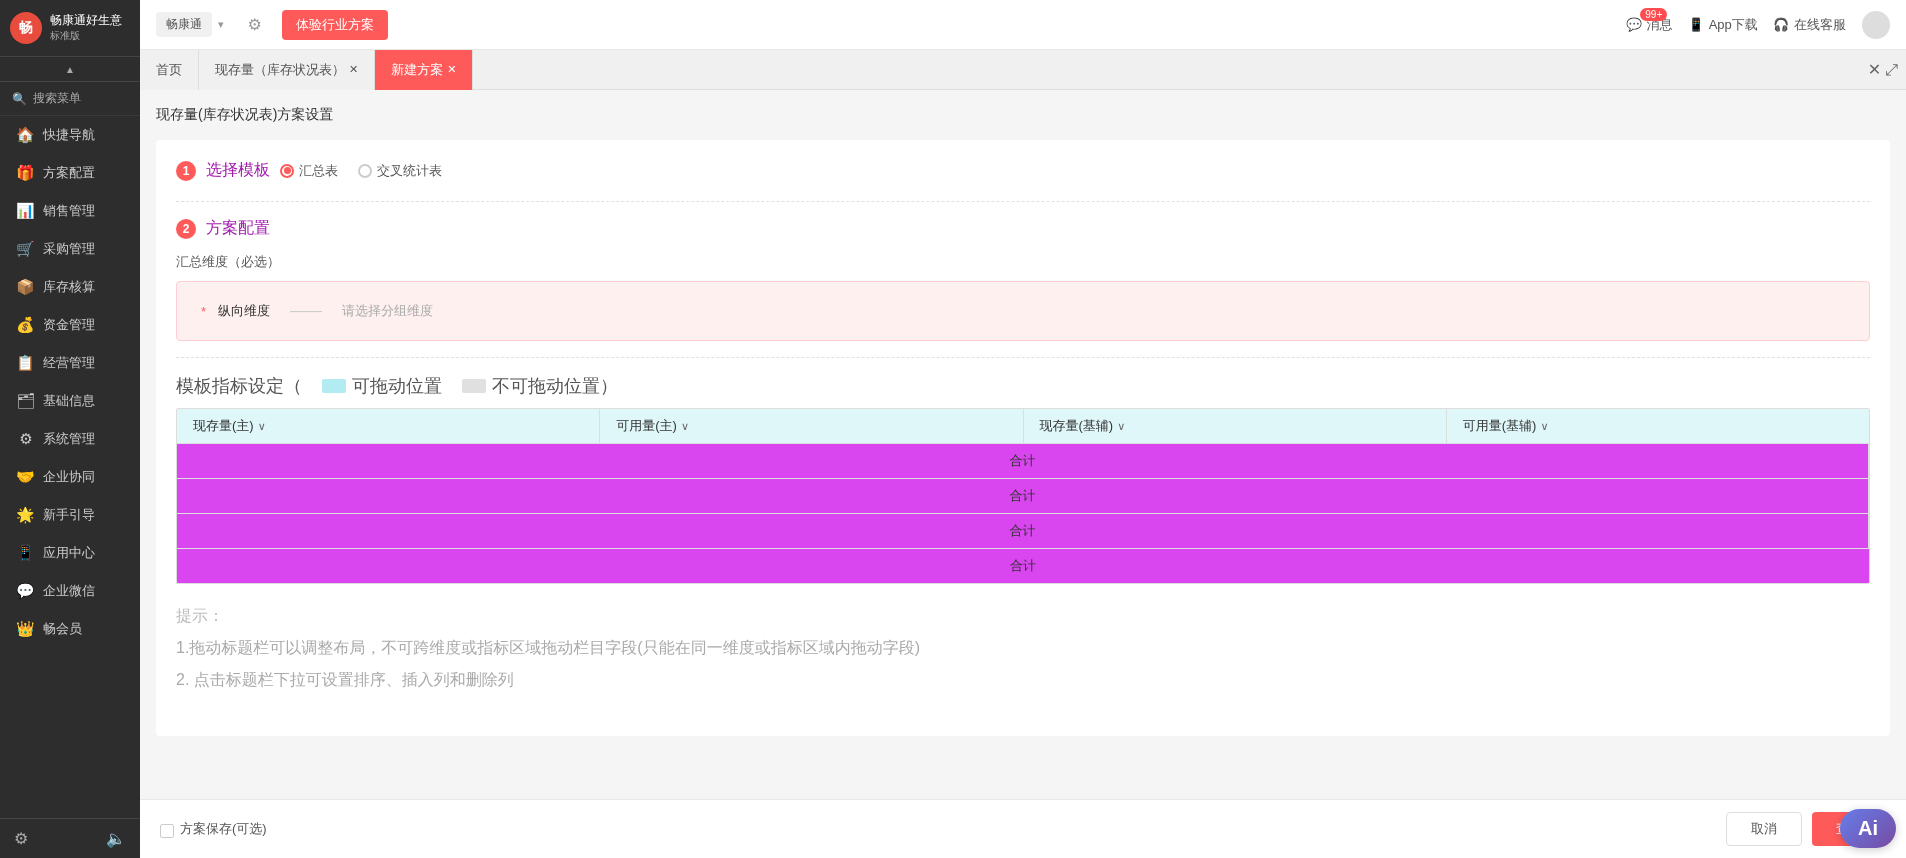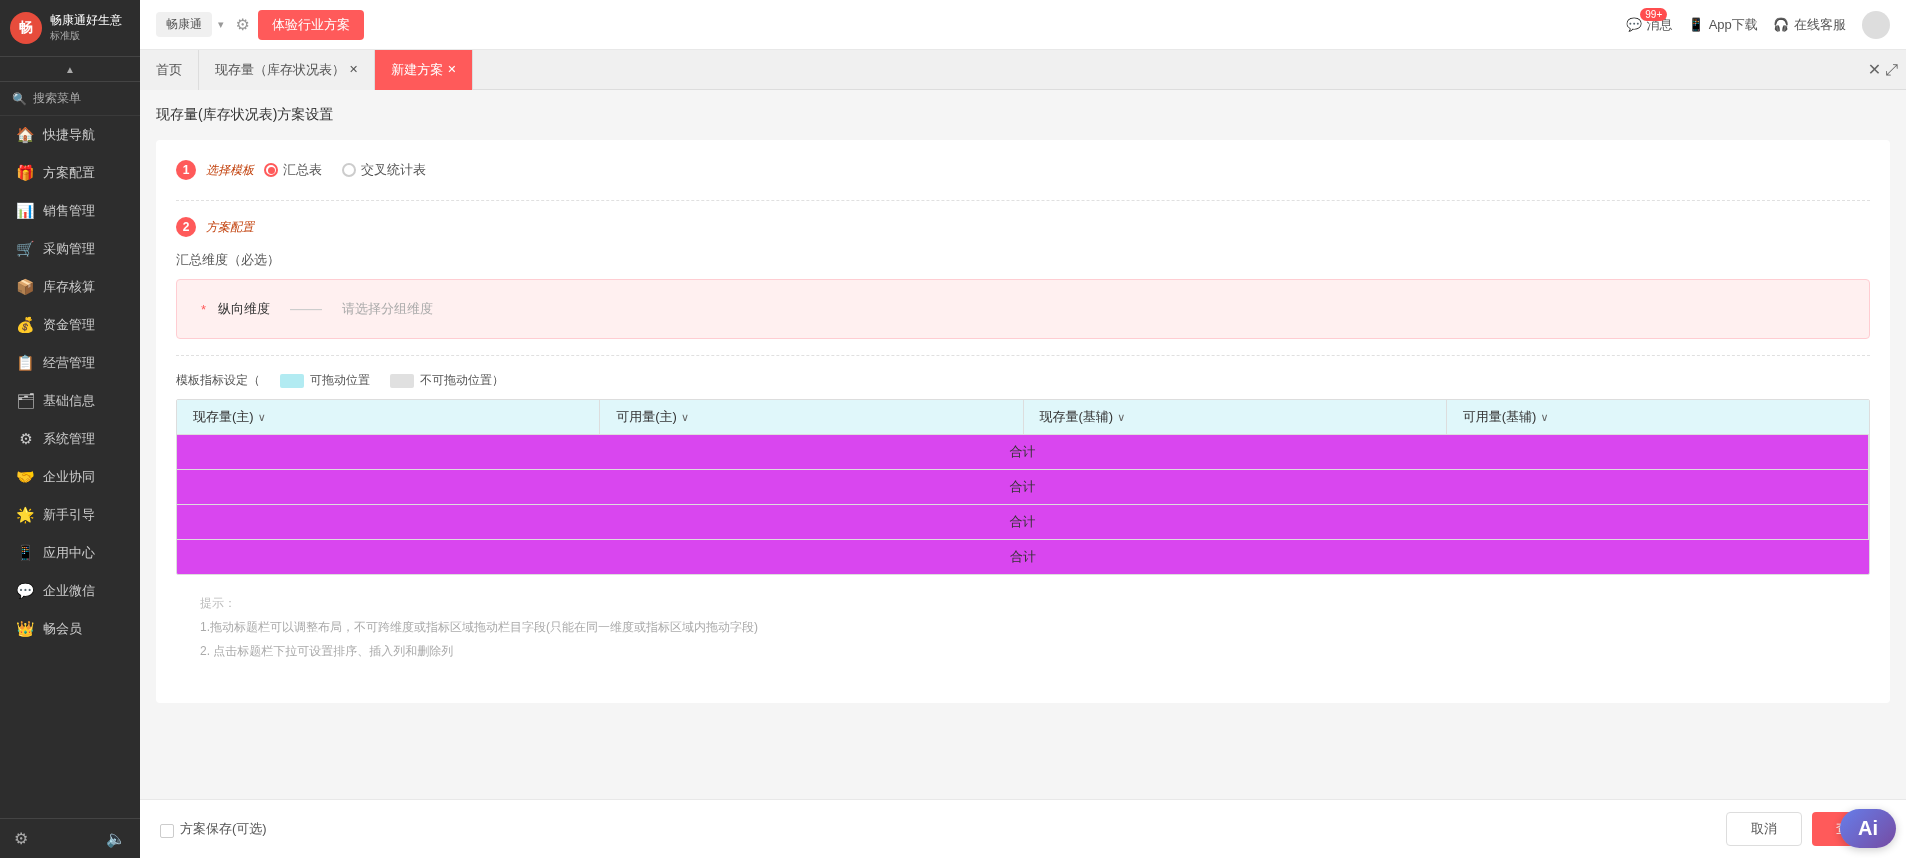--- a/index.html
+++ b/index.html
@@ -54,21 +54,21 @@
     
     .main { flex: 1; display: flex; flex-direction: column; overflow: hidden; }
 
     
     .topbar {
       height: 50px;
       background: #fff;
       display: flex; align-items: center;
       padding: 0 16px;
       border-bottom: 1px solid #e8e8e8;
-      gap: 8px;
+      gap: 20px;
       flex-shrink: 0;
     }
     .topbar-user-area { display: flex; align-items: center; gap: 6px; color: #666; font-size: 13px; }
     .topbar-user-box { background: #f0f0f0; border-radius: 4px; padding: 4px 10px; font-size: 12px; color: #555; }
     .topbar-dropdown { color: #999; cursor: pointer; font-size: 11px; }
     .topbar-gear { color: #999; cursor: pointer; font-size: 16px; margin-left: 4px; }
     .topbar-trial-btn {
       background: #ff5a5a; color: white; border: none; border-radius: 4px;
       padding: 6px 14px; font-size: 13px; cursor: pointer;
     }
@@ -131,21 +131,21 @@
     .step-header {
       display: flex; align-items: center; gap: 10px;
       margin-bottom: 14px;
     }
     .step-badge {
       width: 20px; height: 20px;
       background: #ff5a5a; color: white;
       border-radius: 50%; display: flex; align-items: center; justify-content: center;
       font-size: 12px; font-weight: bold; flex-shrink: 0;
     }
-    .step-title { font-size: 12px; color: #c2410c; font-weight: 500; font-style: italic; }
+    .step-title { font-size: 16px; color: #a21caf; font-weight: 500; }
 
     .radio-group { display: flex; align-items: center; gap: 20px; }
     .radio-item { display: flex; align-items: center; gap: 5px; font-size: 13px; color: #555; cursor: pointer; }
     .radio-dot {
       width: 14px; height: 14px; border-radius: 50%;
       border: 2px solid #ccc;
       display: flex; align-items: center; justify-content: center;
       flex-shrink: 0;
     }
     .radio-dot.selected { border-color: #ff5a5a; }
@@ -166,21 +166,21 @@
       margin-bottom: 16px;
     }
     .pink-box-required { color: #ff5a5a; font-size: 13px; }
     .pink-box-label { font-size: 13px; color: #333; }
     .pink-box-dash { color: #ccc; font-size: 16px; margin: 0 8px; }
     .pink-box-placeholder { color: #aaa; font-size: 13px; }
 
     .indicator-section { }
     .indicator-legend {
       display: flex; align-items: center; gap: 20px;
-      font-size: 12px; color: #555; margin-bottom: 10px;
+      font-size: 18px; color: #555; margin-bottom: 10px;
     }
     .legend-item { display: flex; align-items: center; gap: 6px; }
     .legend-box-draggable {
       width: 24px; height: 14px; background: #b2ebf2; border-radius: 2px;
     }
     .legend-box-fixed {
       width: 24px; height: 14px; background: #e0e0e0; border-radius: 2px;
     }
 
     .indicator-title { color: #4db6ac; font-size: 13px; font-weight: 500; margin-bottom: 8px; }
@@ -202,21 +202,21 @@
       display: flex; background: #d946ef; flex-direction: column;
     }
     .indicator-cell {
       flex: 1; padding: 8px 16px;
       text-align: center; font-size: 13px; color: #333;
       border-right: 1px solid #ddd; min-width: 140px;
       border-top: 1px solid #ddd;
     }
     .indicator-cell:last-child { border-right: none; }
 
-    .tips-section { margin-top: 16px; font-size: 12px; color: #aaa; line-height: 2; margin-left: 24px; }
+    .tips-section { margin-top: 16px; font-size: 16px; color: #aaa; line-height: 2; }
     .tips-title { color: #bbb; }
 
     .footer-bar {
       display: flex; align-items: center;
       padding: 12px 20px;
       background: white;
       border-top: 1px solid #e8e8e8;
       flex-shrink: 0;
     }
     .save-scheme { display: flex; align-items: flex-end; gap: 6px; font-size: 13px; color: #555; }

